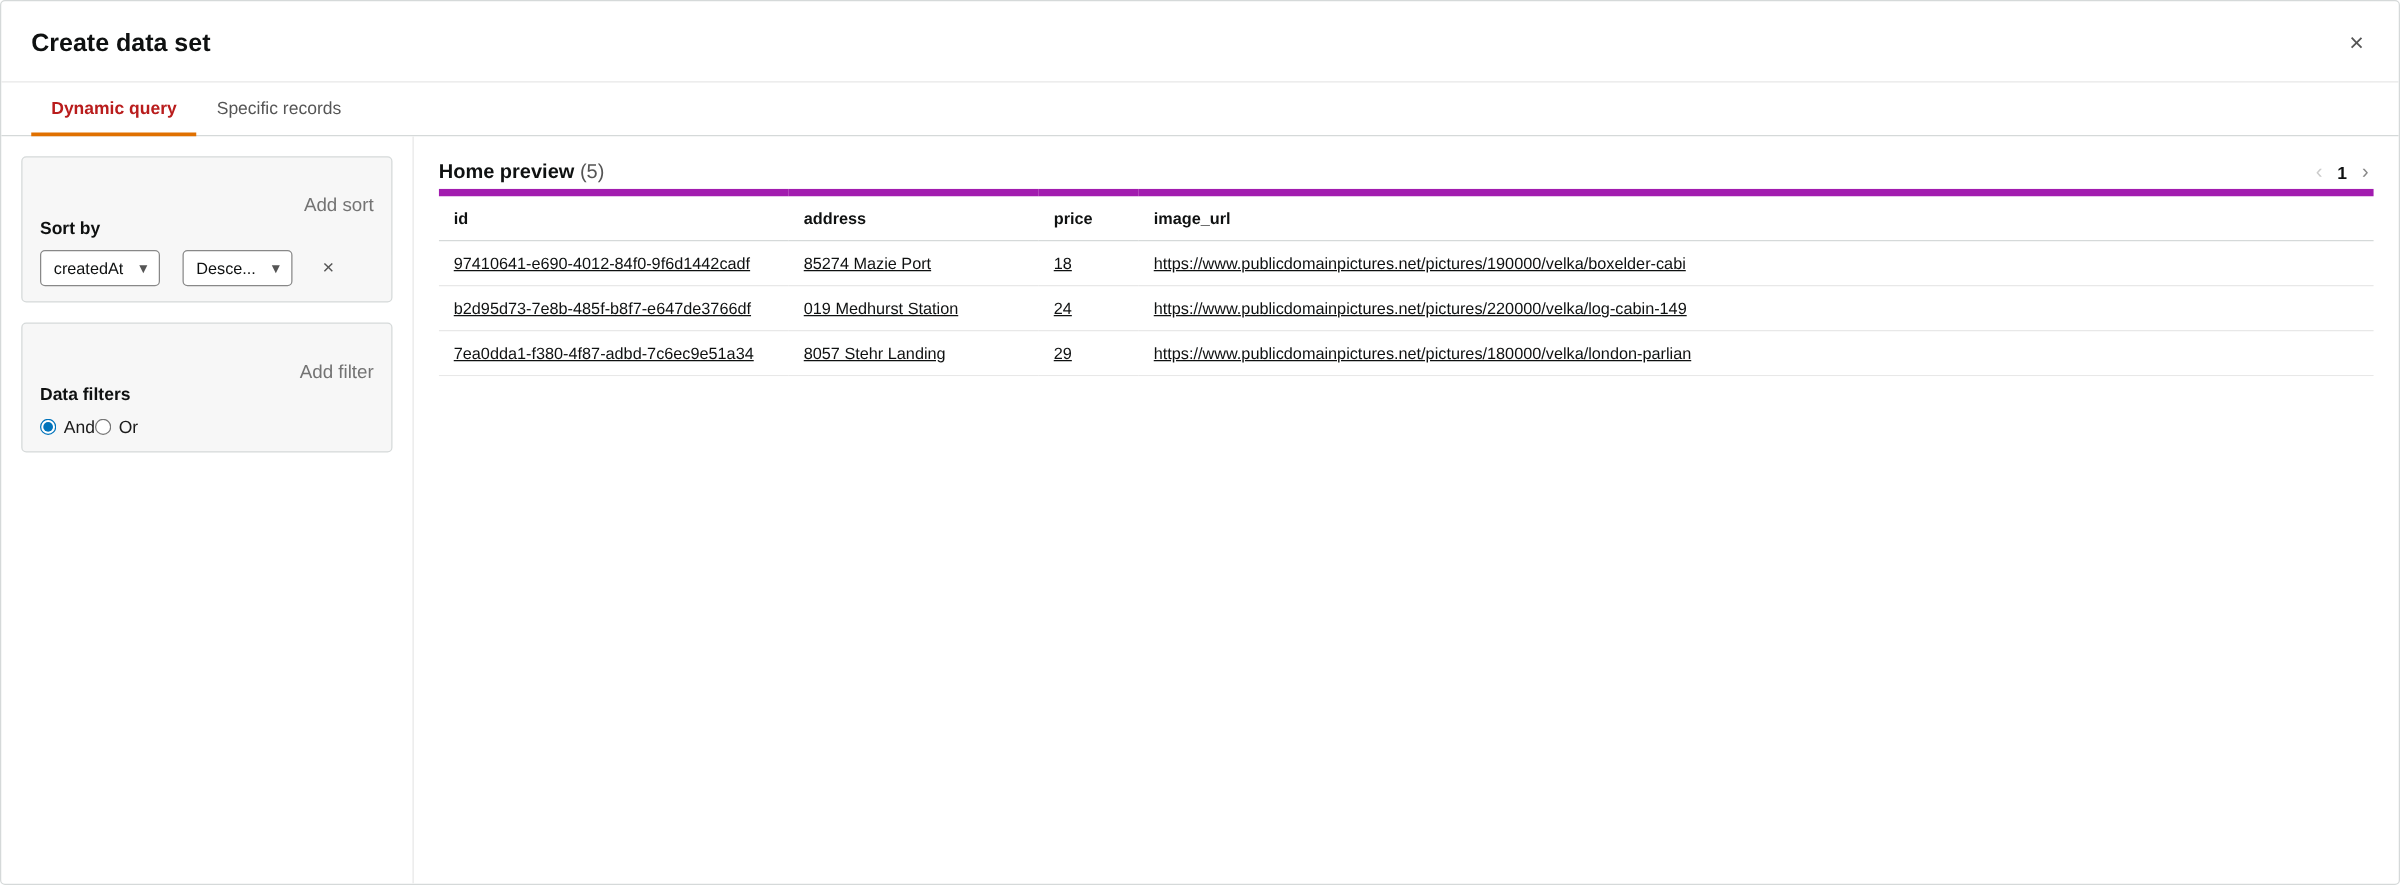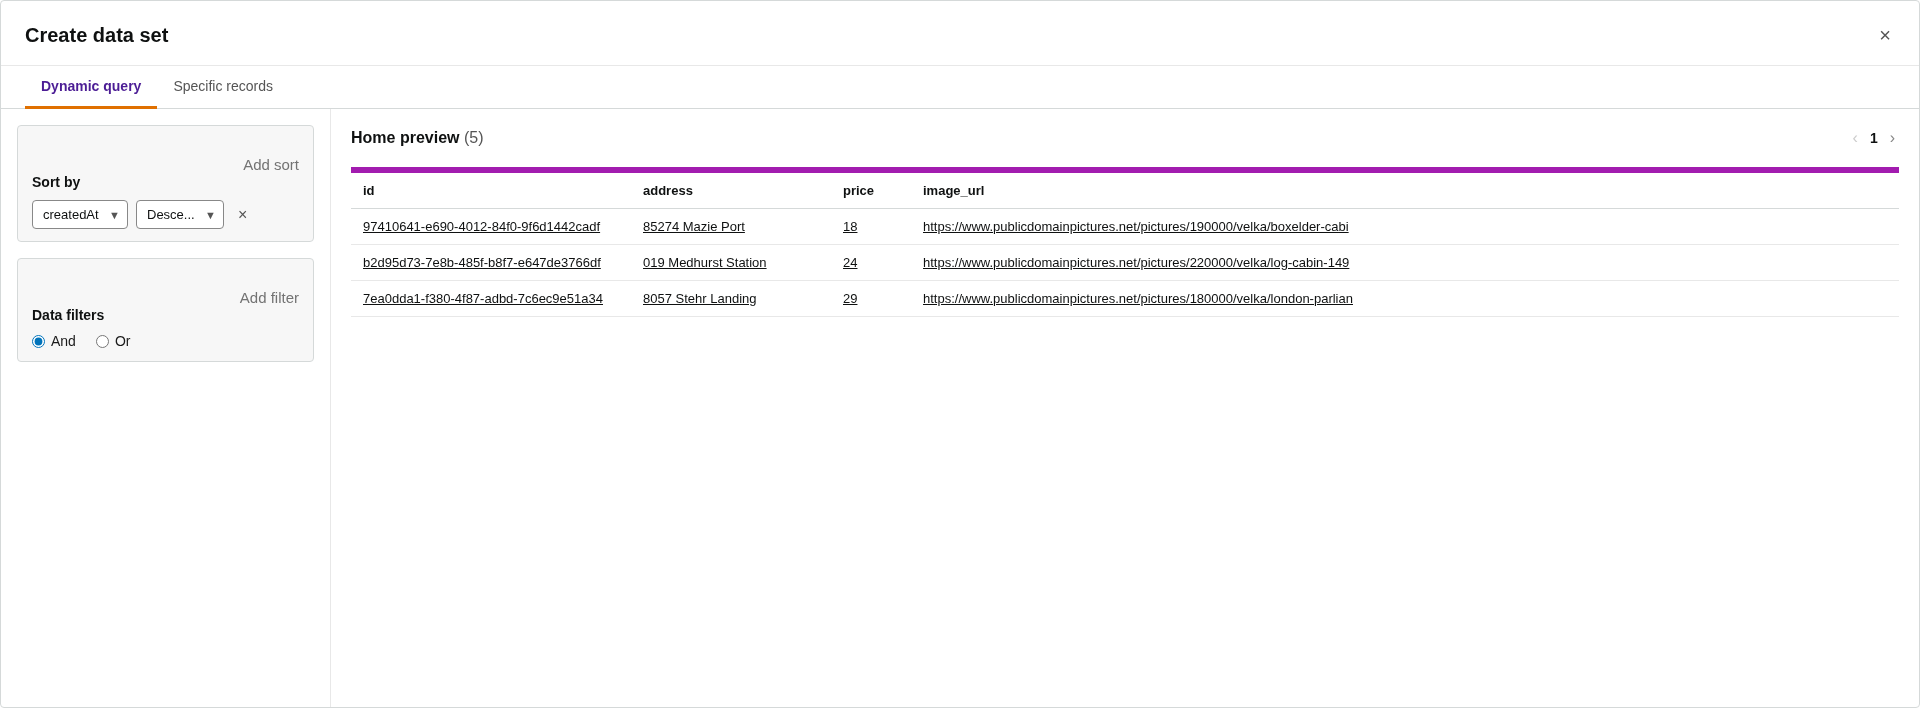--- a/index.html
+++ b/index.html
@@ -50,21 +50,21 @@
       padding: 12px 16px;
       cursor: pointer;
       font-size: 14px;
       color: #555;
       border-bottom: 3px solid transparent;
       margin-bottom: -1px;
       font-weight: 400;
     }
 
     .tab.active {
-      color: #4c1d95;
+      color: #b91c1c;
       border-bottom: 3px solid #e07000;
       font-weight: 600;
     }
 
     .content-area {
       display: flex;
       flex: 1;
       overflow: hidden;
     }
 
@@ -100,21 +100,21 @@
     .add-link {
       color: #737373;
       font-size: 15px;
       cursor: pointer;
       text-decoration: none;
     }
 
     .sort-row {
       display: flex;
       align-items: center;
-      gap: 8px;
+      gap: 18px;
     }
 
     .select-wrapper {
       position: relative;
       display: inline-flex;
       align-items: center;
     }
 
     .select-box {
       appearance: none;
@@ -140,21 +140,21 @@
       border: none;
       cursor: pointer;
       font-size: 16px;
       color: #555;
       padding: 2px 6px;
     }
 
     .radio-group {
       display: flex;
       align-items: center;
-      gap: 20px;
+      gap: 0;
       margin-top: 4px;
     }
 
     .radio-label {
       display: flex;
       align-items: center;
       gap: 6px;
       cursor: pointer;
       font-size: 14px;
     }
@@ -166,21 +166,20 @@
     .right-panel {
       flex: 1;
       padding: 16px 20px;
       overflow: hidden;
     }
 
     .preview-header {
       display: flex;
       align-items: center;
       justify-content: space-between;
-      margin-bottom: 16px;
     }
 
     .preview-title {
       font-size: 16px;
       font-weight: 700;
       color: #0f1111;
     }
 
     .preview-count {
       font-weight: 400;

